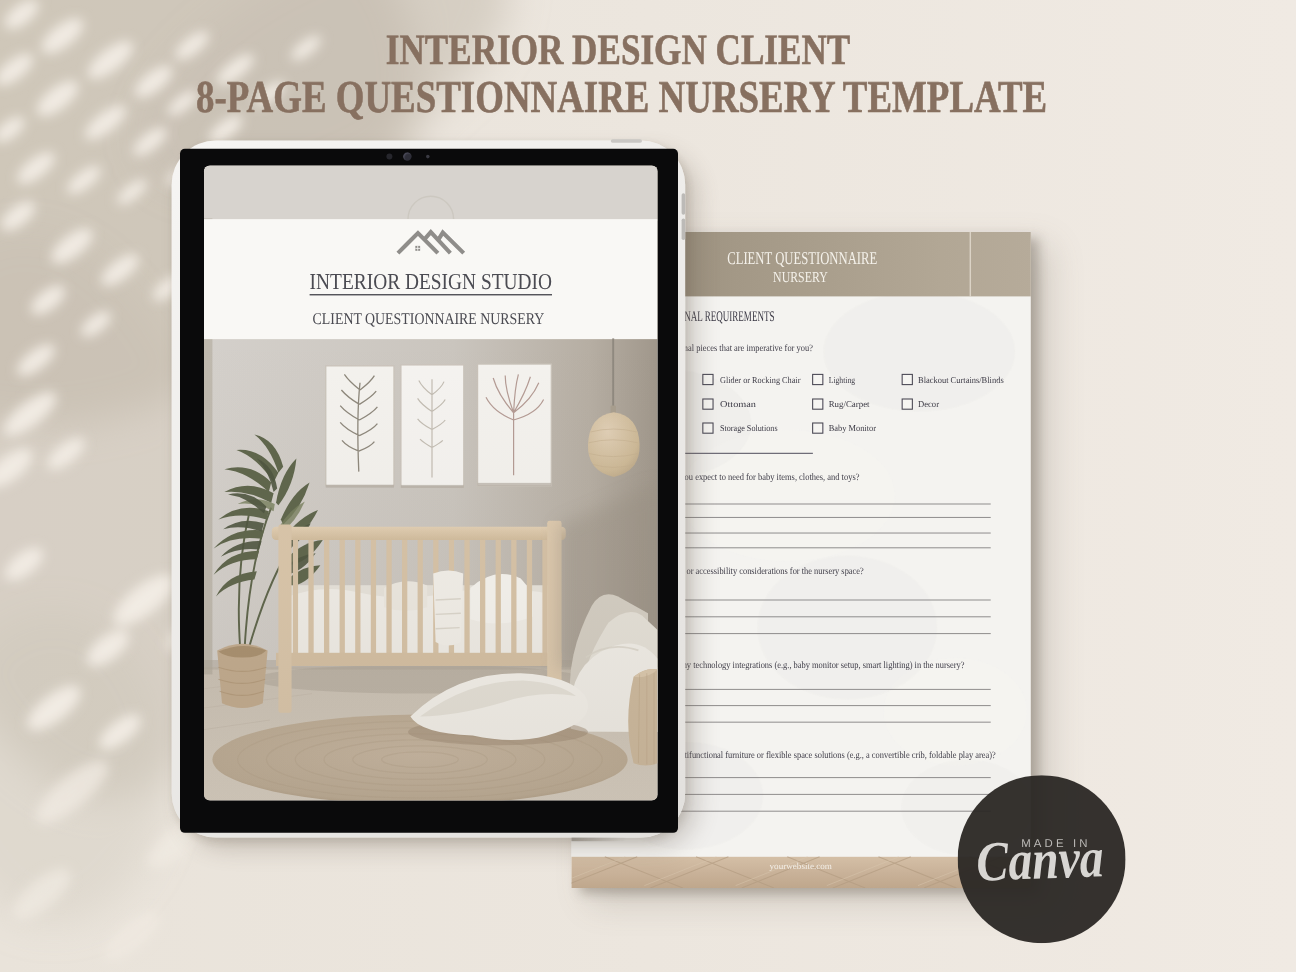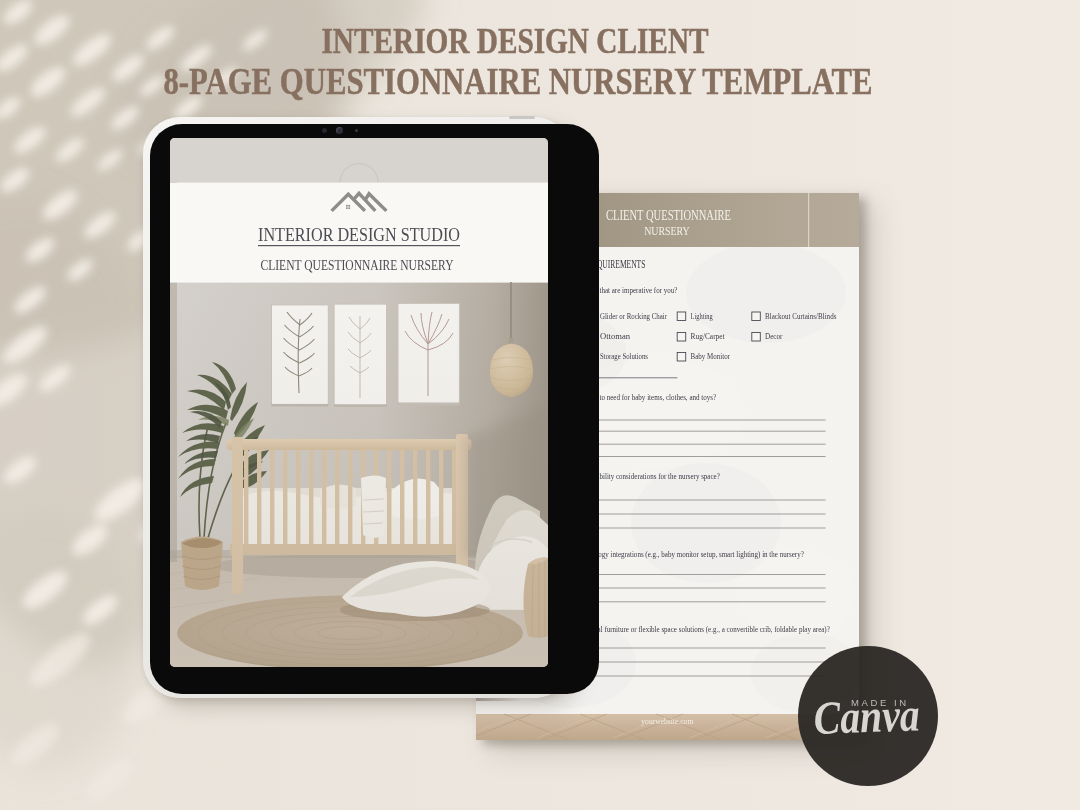--- a/index.html
+++ b/index.html
@@ -217,21 +217,21 @@
 
 <div id="tablet" class="abs" style="left:143px;top:117px;width:428px;height:581px;
      background:linear-gradient(145deg,#f6f5f3,#e2e0dd);border-radius:37px;
      box-shadow:10px 10px 18px rgba(100,89,74,0.24), 2px 3px 7px rgba(100,89,74,0.18);">
 
   <div class="abs" style="left:366px;top:-1.5px;width:26px;height:3px;border-radius:2px;background:#c9c7c4;"></div>
 
   <div class="abs" style="left:424.5px;top:44px;width:3px;height:18px;border-radius:2px;background:#bcbab7;"></div>
   <div class="abs" style="left:424.5px;top:65px;width:3px;height:18px;border-radius:2px;background:#bcbab7;"></div>
 
-  <div class="abs" style="left:7px;top:7px;width:415px;height:570px;background:#0a0a0b;border-radius:32px;padding-left:34px;">
+  <div class="abs" style="left:7px;top:7px;width:415px;height:570px;background:#0a0a0b;border-radius:4px;">
 
     <div class="abs" style="left:172px;top:3.5px;width:5px;height:5px;border-radius:50%;background:#26262c;"></div>
 
     <div class="abs" style="left:186px;top:2.5px;width:7px;height:7px;border-radius:50%;background:#2e2e38;box-shadow:inset 1px 1px 1px #4a4a58;"></div>
 
     <div class="abs" style="left:205px;top:4.5px;width:3px;height:3px;border-radius:50%;background:#3a3a42;"></div>
 
     <div id="screen" class="abs" style="left:19.5px;top:14px;width:378px;height:529px;border-radius:5px;overflow:hidden;background:#d5d0ca;">
       <svg width="378" height="529" viewBox="0 0 378 529" font-family="Liberation Serif,serif">
         <defs>

